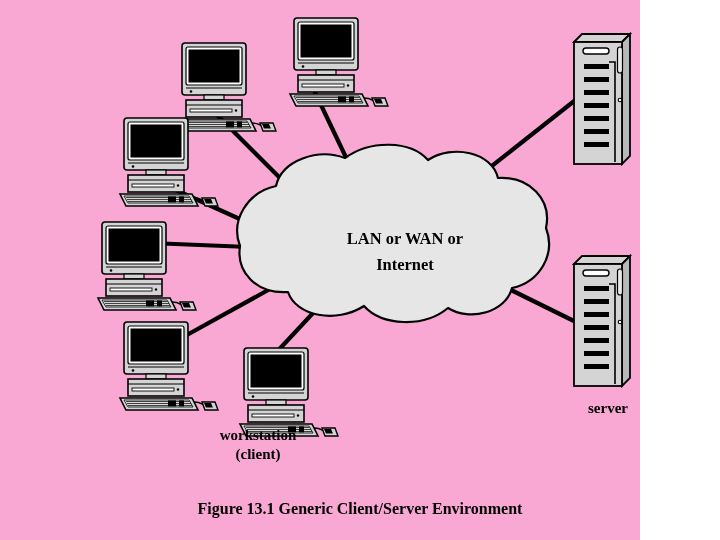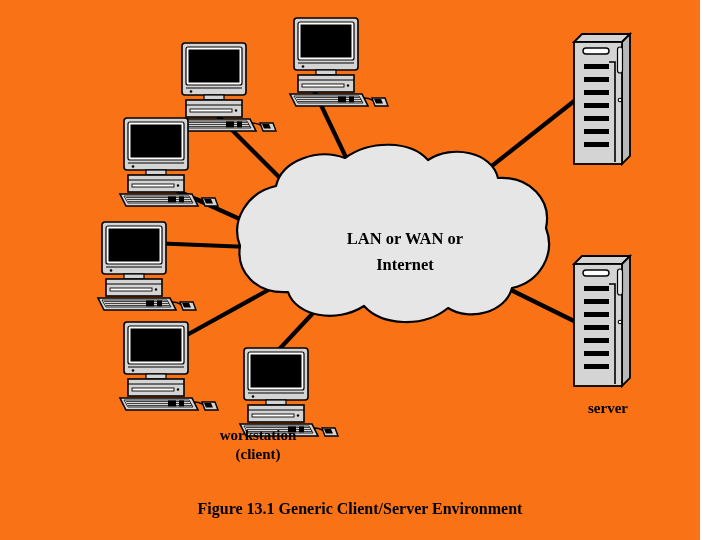--- a/index.html
+++ b/index.html
@@ -8,23 +8,23 @@
     background: #ffffff;
   }
   body {
     width: 720px;
     height: 540px;
     overflow: hidden;
     font-family: "Liberation Serif", "DejaVu Serif", serif;
   }
   #figure-root {
     position: relative;
-    width: 700px;
+    width: 640px;
     height: 540px;
-    background: #f97316;
+    background: #f9a8d4;
   }
   #diagram-svg {
     position: absolute;
     left: 0;
     top: 0;
     width: 720px;
     height: 540px;
     display: block;
   }
   .cloud-text, .node-label, .figure-caption {

